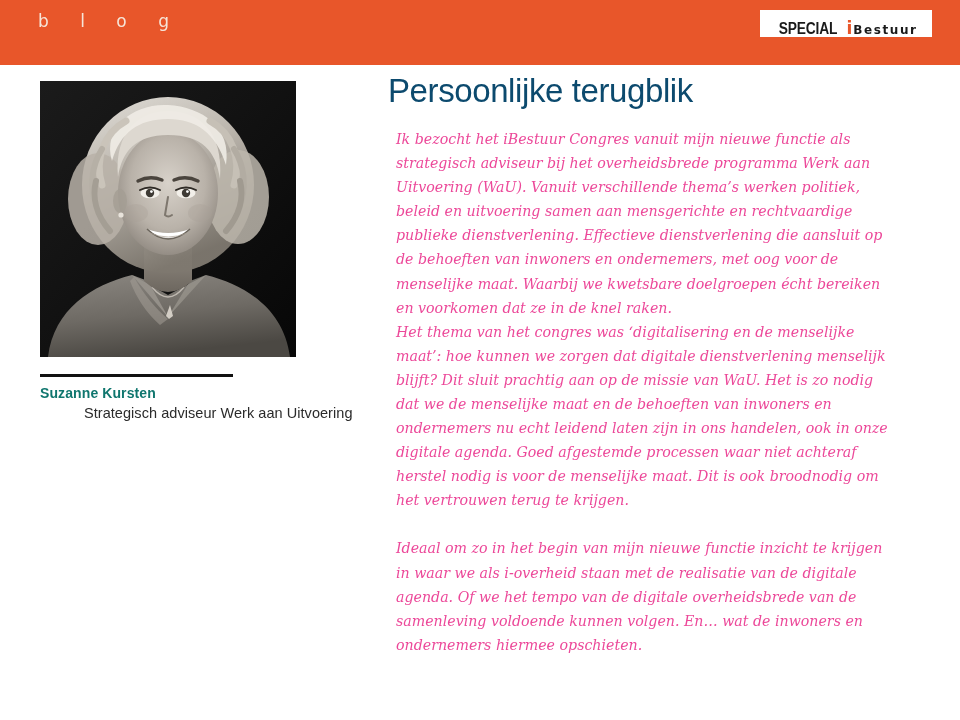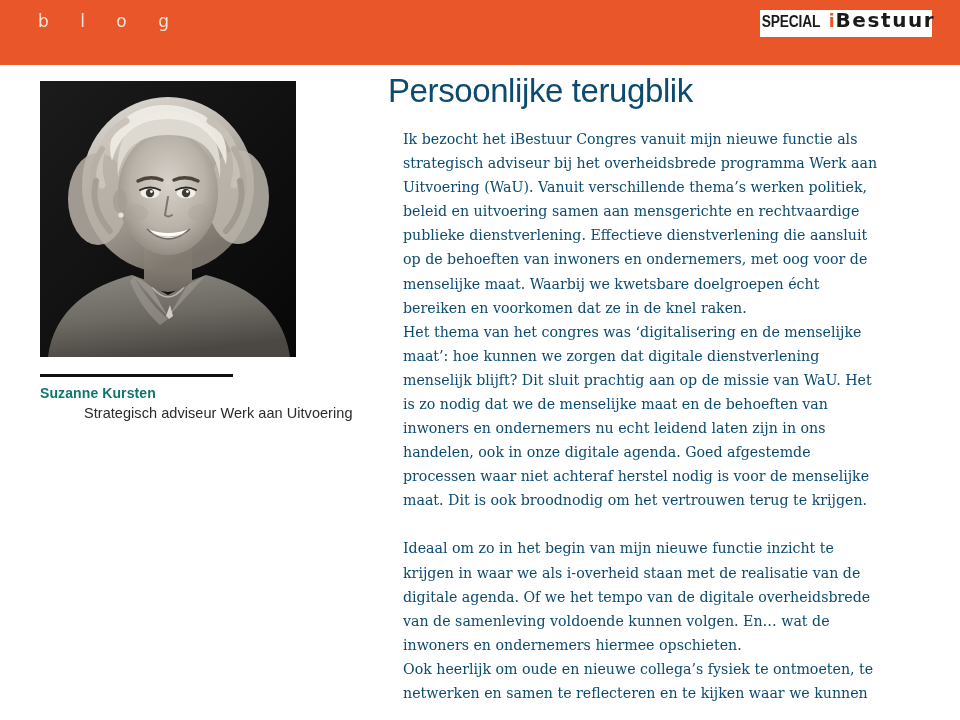--- a/index.html
+++ b/index.html
@@ -48,21 +48,21 @@
   }
 
   .logo-badge {
     position: absolute;
     left: 760px;
     top: 10px;
     width: 172px;
     height: 27px;
     background: #ffffff;
     display: flex;
-    align-items: flex-start;
+    align-items: flex-end;
     justify-content: center;
     box-sizing: border-box;
   }
   .logo-inner {
     display: flex;
     align-items: baseline;
     line-height: 1;
     white-space: nowrap;
   }
   .logo-special {
@@ -78,21 +78,21 @@
   .logo-i {
     font-family: "DejaVu Sans", sans-serif;
     font-size: 17px;
     font-weight: 700;
     color: #e8562a;
     margin-left: 4px;
     margin-right: 1px;
   }
   .logo-bestuur {
     font-family: "DejaVu Sans", sans-serif;
-    font-size: 20px;
+    font-size: 12px;
     font-weight: 700;
     color: #1a1a1a;
     letter-spacing: 1.6px;
   }
 
   
   .left-col {
     position: absolute;
     left: 40px;
     top: 81px;
@@ -158,22 +158,23 @@
     line-height: 1.06;
     letter-spacing: -0.4px;
     margin: 4px 0 18px 0;
     white-space: nowrap;
   }
 
   .body-text {
     font-family: "DejaVu Serif", "Liberation Serif", serif;
     font-size: 14.2px;
     line-height: 24.1px;
-    color: #0c4a6e;
-    margin: 15px;
+    color: #ec4899;
+    margin: 8px;
+    font-style: italic;
   }
   .body-text p {
     margin: 0;
   }
   .body-text p.gap-before {
     margin-top: 24px;
   }
 </style>
 </head>
 <body>
@@ -285,17 +286,16 @@
   <div class="caption-name">Suzanne Kursten</div>
   <div class="caption-role">Strategisch adviseur Werk aan Uitvoering</div>
 
   <div class="article">
     <h1 class="headline">Persoonlijke terugblik</h1>
 
     <div class="body-text">
       <p>Ik bezocht het iBestuur Congres vanuit mijn nieuwe functie als strategisch adviseur bij het overheidsbrede programma Werk aan Uitvoering (WaU). Vanuit verschillende thema’s werken politiek, beleid en uitvoering samen aan mensgerichte en rechtvaardige publieke dienstverlening. Effectieve dienstverlening die aansluit op de behoeften van inwoners en ondernemers, met oog voor de menselijke maat. Waarbij we kwetsbare doelgroepen écht bereiken en voorkomen dat ze in de knel raken.</p>
       <p>Het thema van het congres was ‘digitalisering en de menselijke maat’: hoe kunnen we zorgen dat digitale dienstverlening menselijk blijft? Dit sluit prachtig aan op de missie van WaU. Het is zo nodig dat we de menselijke maat en de behoeften van inwoners en ondernemers nu echt leidend laten zijn in ons handelen, ook in onze digitale agenda. Goed afgestemde processen waar niet achteraf herstel nodig is voor de menselijke maat. Dit is ook broodnodig om het vertrouwen terug te krijgen.</p>
       <p class="gap-before">Ideaal om zo in het begin van mijn nieuwe functie inzicht te krijgen in waar we als i-overheid staan met de realisatie van de digitale agenda. Of we het tempo van de digitale overheidsbrede van de samenleving voldoende kunnen volgen. En… wat de inwoners en ondernemers hiermee opschieten.</p>
-      <p>Ook heerlijk om oude en nieuwe collega’s fysiek te ontmoeten, te netwerken en samen te reflecteren en te kijken waar we kunnen</p>
     </div>
   </div>
 
 </div>
 
 </body></html>

